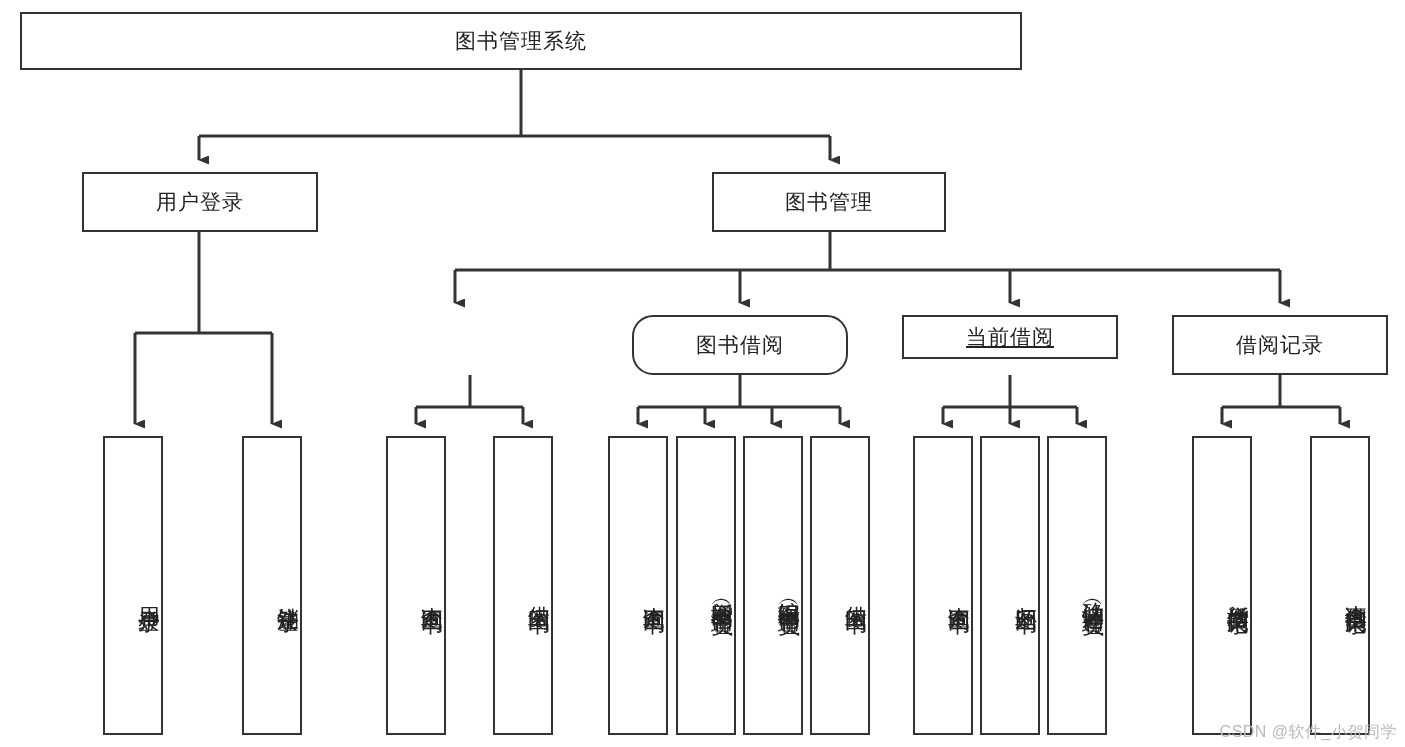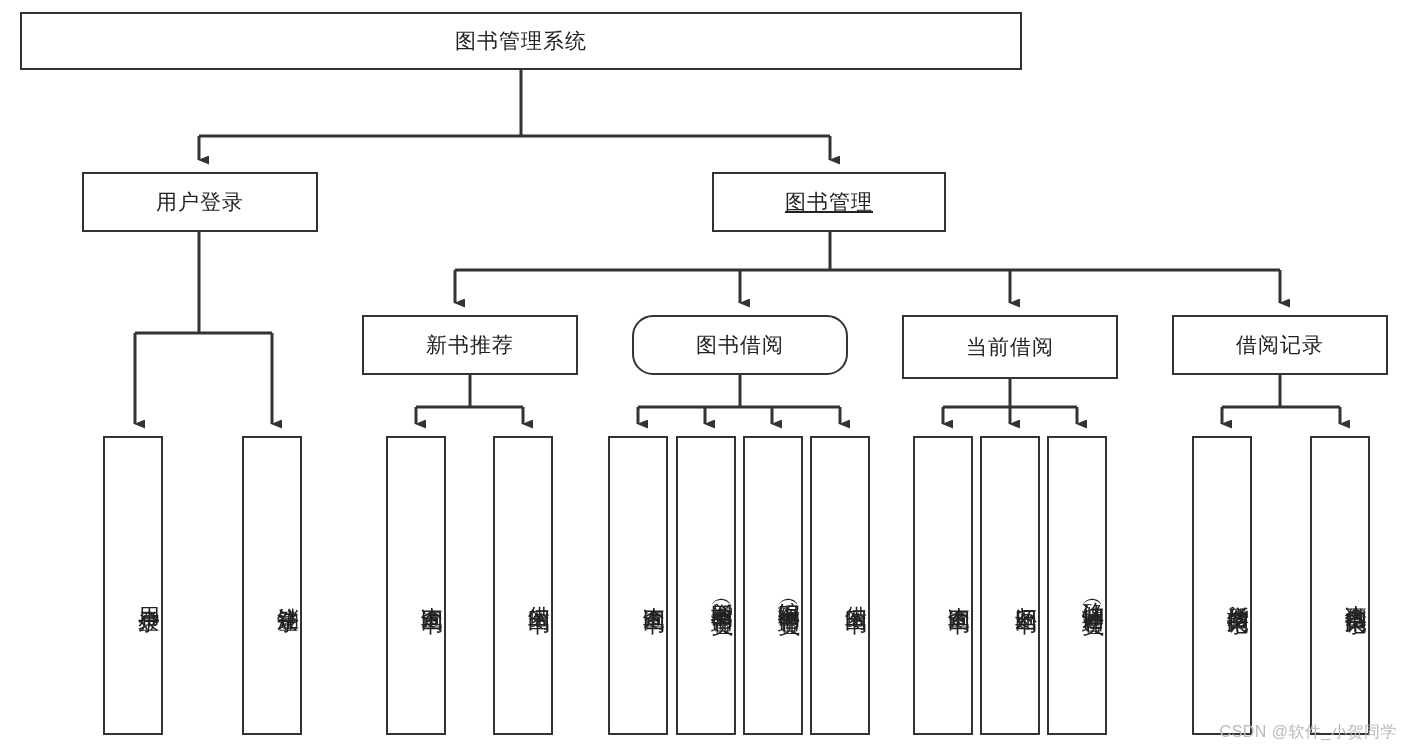--- a/index.html
+++ b/index.html
@@ -115,31 +115,28 @@
     </g>
   </svg>
 
   <div class="node horiz" style="left:20px; top:12px; width:1002px; height:58px;">
     <span>图书管理系统</span>
   </div>
 
   <div class="node horiz" style="left:82px; top:172px; width:236px; height:60px;">
     <span>用户登录</span>
   </div>
-  <div class="node horiz" style="left:712px; top:172px; width:234px; height:60px;text-decoration:underline;">
+  <div class="node horiz" style="left:712px; top:172px; width:234px; height:60px;">
     <span>图书管理</span>
   </div>
 
-  <div class="node horiz" style="left:362px; top:315px; width:216px; height:60px;">
-    <span>新书推荐</span>
-  </div>
   <div class="node horiz" style="left:632px; top:315px; width:216px; height:60px;border-radius:21px;">
     <span>图书借阅</span>
   </div>
-  <div class="node horiz" style="left:902px; top:315px; width:216px; height:64px;">
+  <div class="node horiz" style="left:902px; top:315px; width:216px; height:44px;text-decoration:underline;">
     <span>当前借阅</span>
   </div>
   <div class="node horiz" style="left:1172px; top:315px; width:216px; height:60px;justify-content:center;">
     <span>借阅记录</span>
   </div>
 
   <div class="node vert" style="left:103px; top:436px; width:60px; height:299px;">
     <span>用户登录</span>
   </div>
   <div class="node vert" style="left:242px; top:436px; width:60px; height:299px;">

